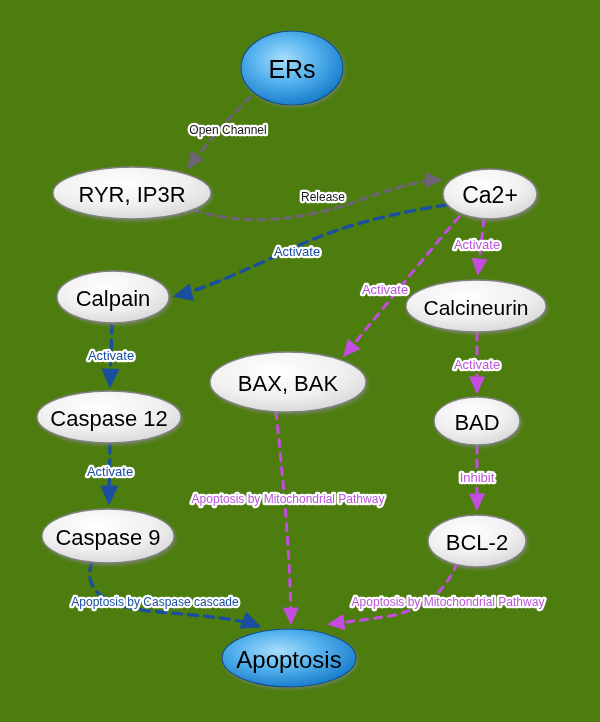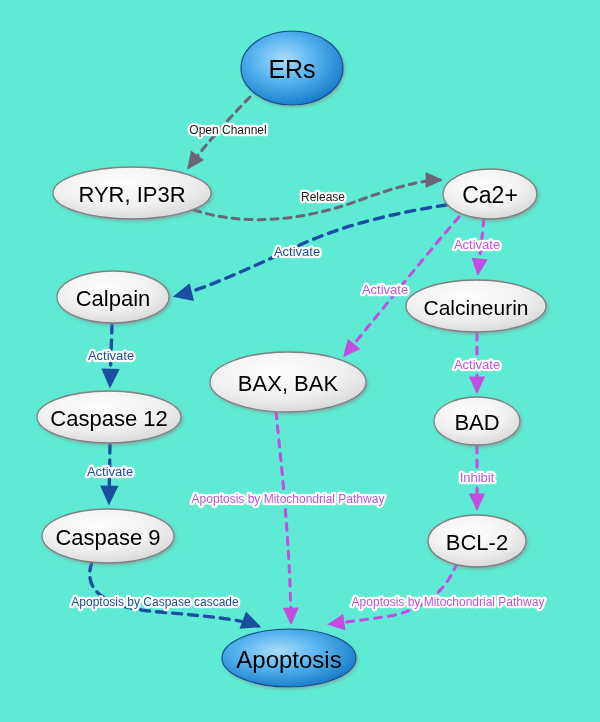--- a/index.html
+++ b/index.html
@@ -11,21 +11,21 @@
   body {
     width: 600px;
     height: 722px;
     overflow: hidden;
     font-family: "Liberation Sans", sans-serif;
   }
   #diagram-root {
     position: relative;
     width: 600px;
     height: 722px;
-    background: #5eead4;
+    background: #4d7c0f;
   }
   svg#pathway-svg {
     position: absolute;
     top: 0;
     left: 0;
     width: 600px;
     height: 722px;
     display: block;
   }
   .node-label {

